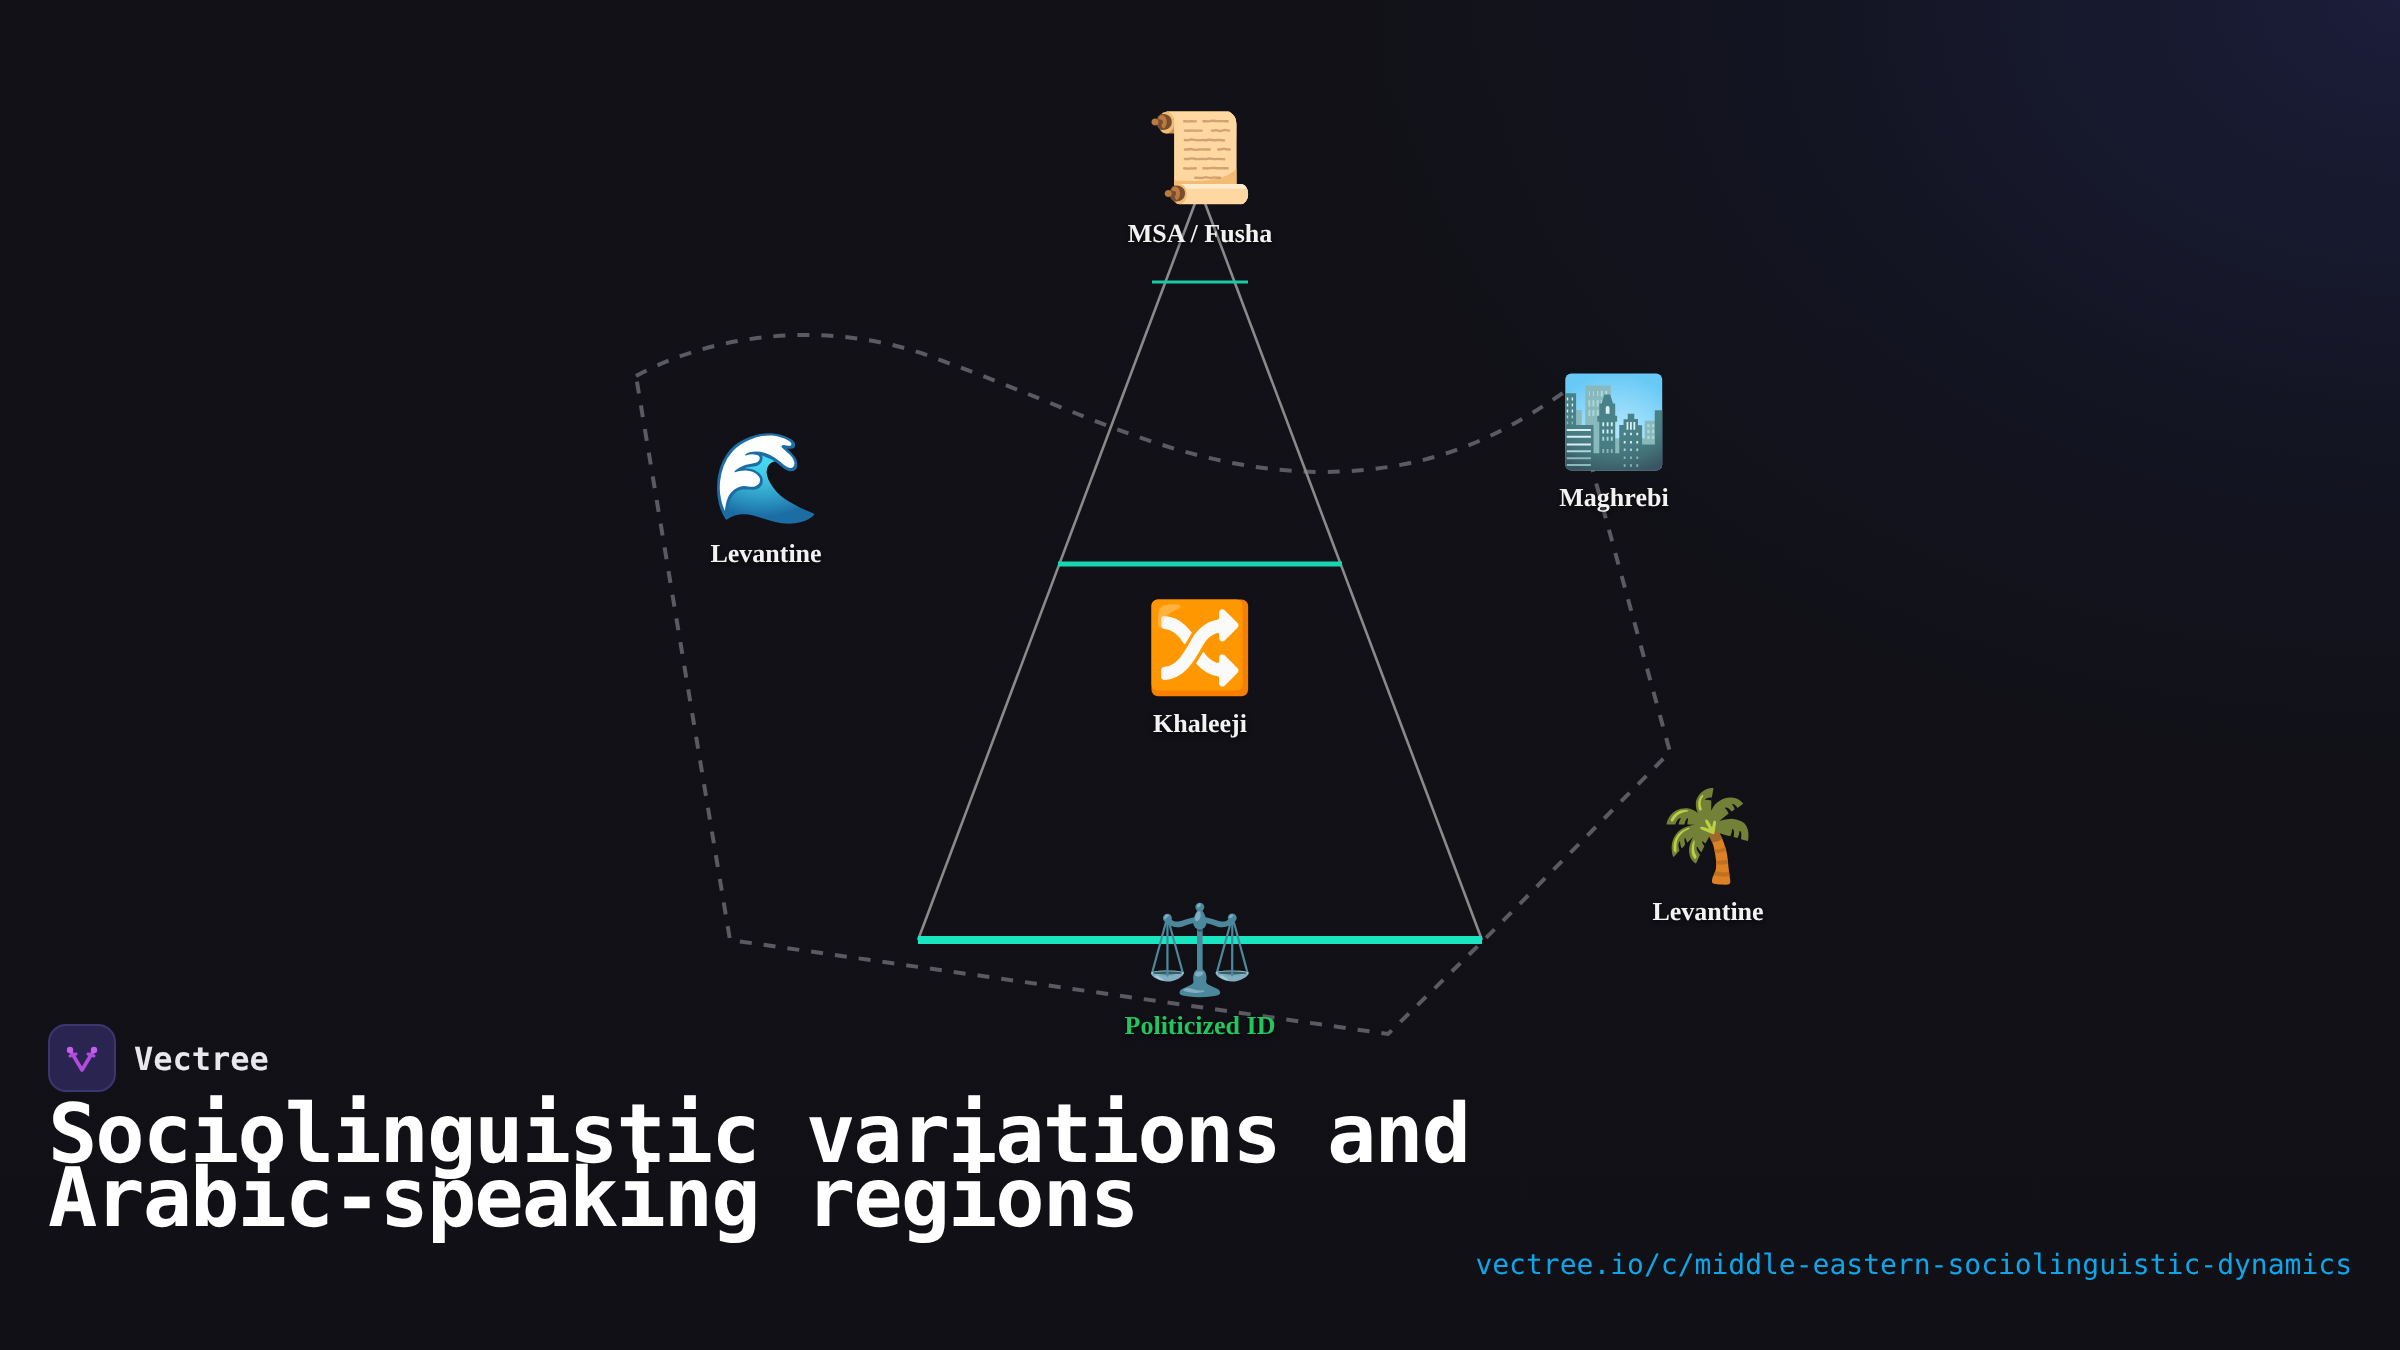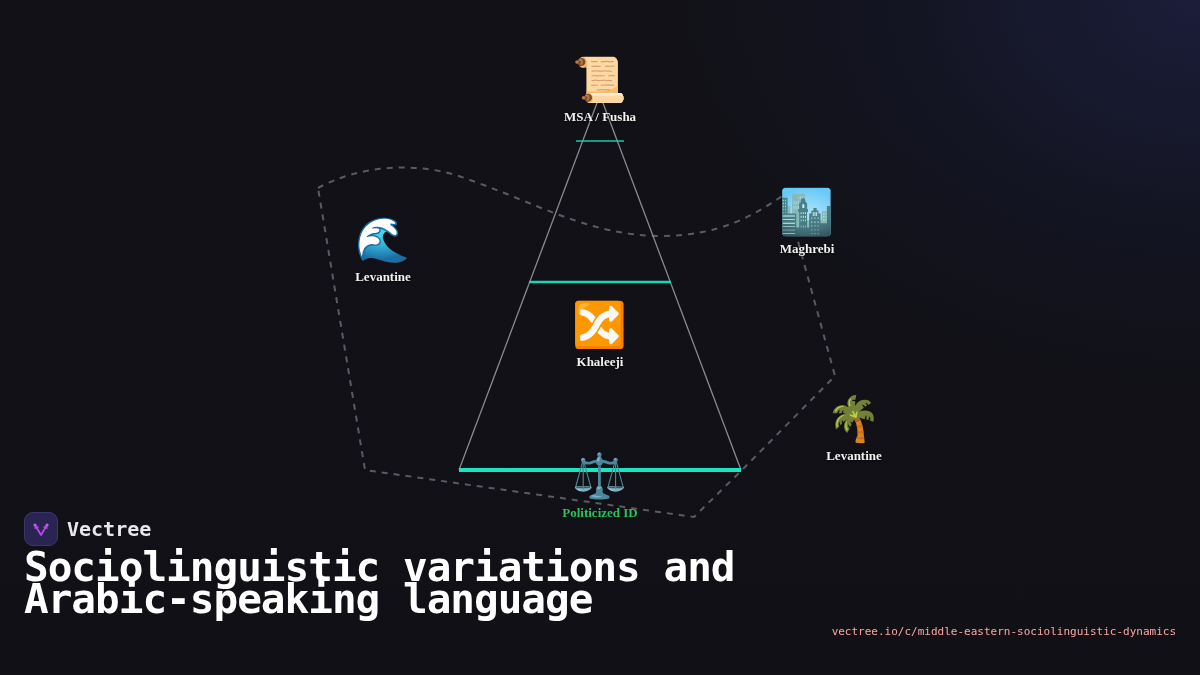--- a/index.html
+++ b/index.html
@@ -31,32 +31,32 @@
   .node.dim .label { color:#22c55e; }
   .brand {
     position:absolute; left:24px; top:512px; display:flex; align-items:center;
   }
   .brand-logo {
     width:32px; height:32px; border-radius:9px;
     background:#2a2550; border:1px solid #3c3670;
     display:flex; align-items:center; justify-content:center;
   }
   .brand-name {
-    margin-left:9px; color:#e8e8ec; font-size:20px; font-weight:bold;
+    margin-left:9px; color:#e8e8ec; font-size:16px; font-weight:bold;
     font-family:"DejaVu Sans Mono", monospace;
   }
   .title {
     position:absolute; left:24px; top:551px; width:700px;
     color:#ffffff; font-family:"DejaVu Sans Mono", monospace;
     font-weight:bold; font-size:41px; line-height:32px; letter-spacing:-1px;
   }
   .title div { white-space:nowrap; }
   .url {
-    position:absolute; right:24px; top:625px; color:#fca5a5;
-    font-family:"DejaVu Sans Mono", monospace; font-size:11px;
+    position:absolute; right:24px; top:625px; color:#0ea5e9;
+    font-family:"DejaVu Sans Mono", monospace; font-size:14px;
   }
 </style>
 </head>
 <body>
 
 <div class="bg-glow"></div>
 
 <svg class="diagram" width="1200" height="675">
 
   <path d="M318,188 C360,165 420,160 470,180 C540,205 590,235 660,236 C720,236 755,215 785,194
@@ -107,16 +107,16 @@
       <path d="M4,9 L7,8 M16,9 L13,8" stroke="#b44be0" stroke-width="1.5" stroke-linecap="round"></path>
       <circle cx="4" cy="6" r="1.6" fill="#c45ef0"></circle>
       <circle cx="16" cy="6" r="1.6" fill="#c45ef0"></circle>
     </svg>
   </div>
   <span class="brand-name">Vectree</span>
 </div>
 
 <div class="title">
   <div>Sociolinguistic variations and</div>
-  <div>Arabic-speaking language</div>
+  <div>Arabic-speaking regions</div>
 </div>
 
 <div class="url">vectree.io/c/middle-eastern-sociolinguistic-dynamics</div>
 
 </body></html>

